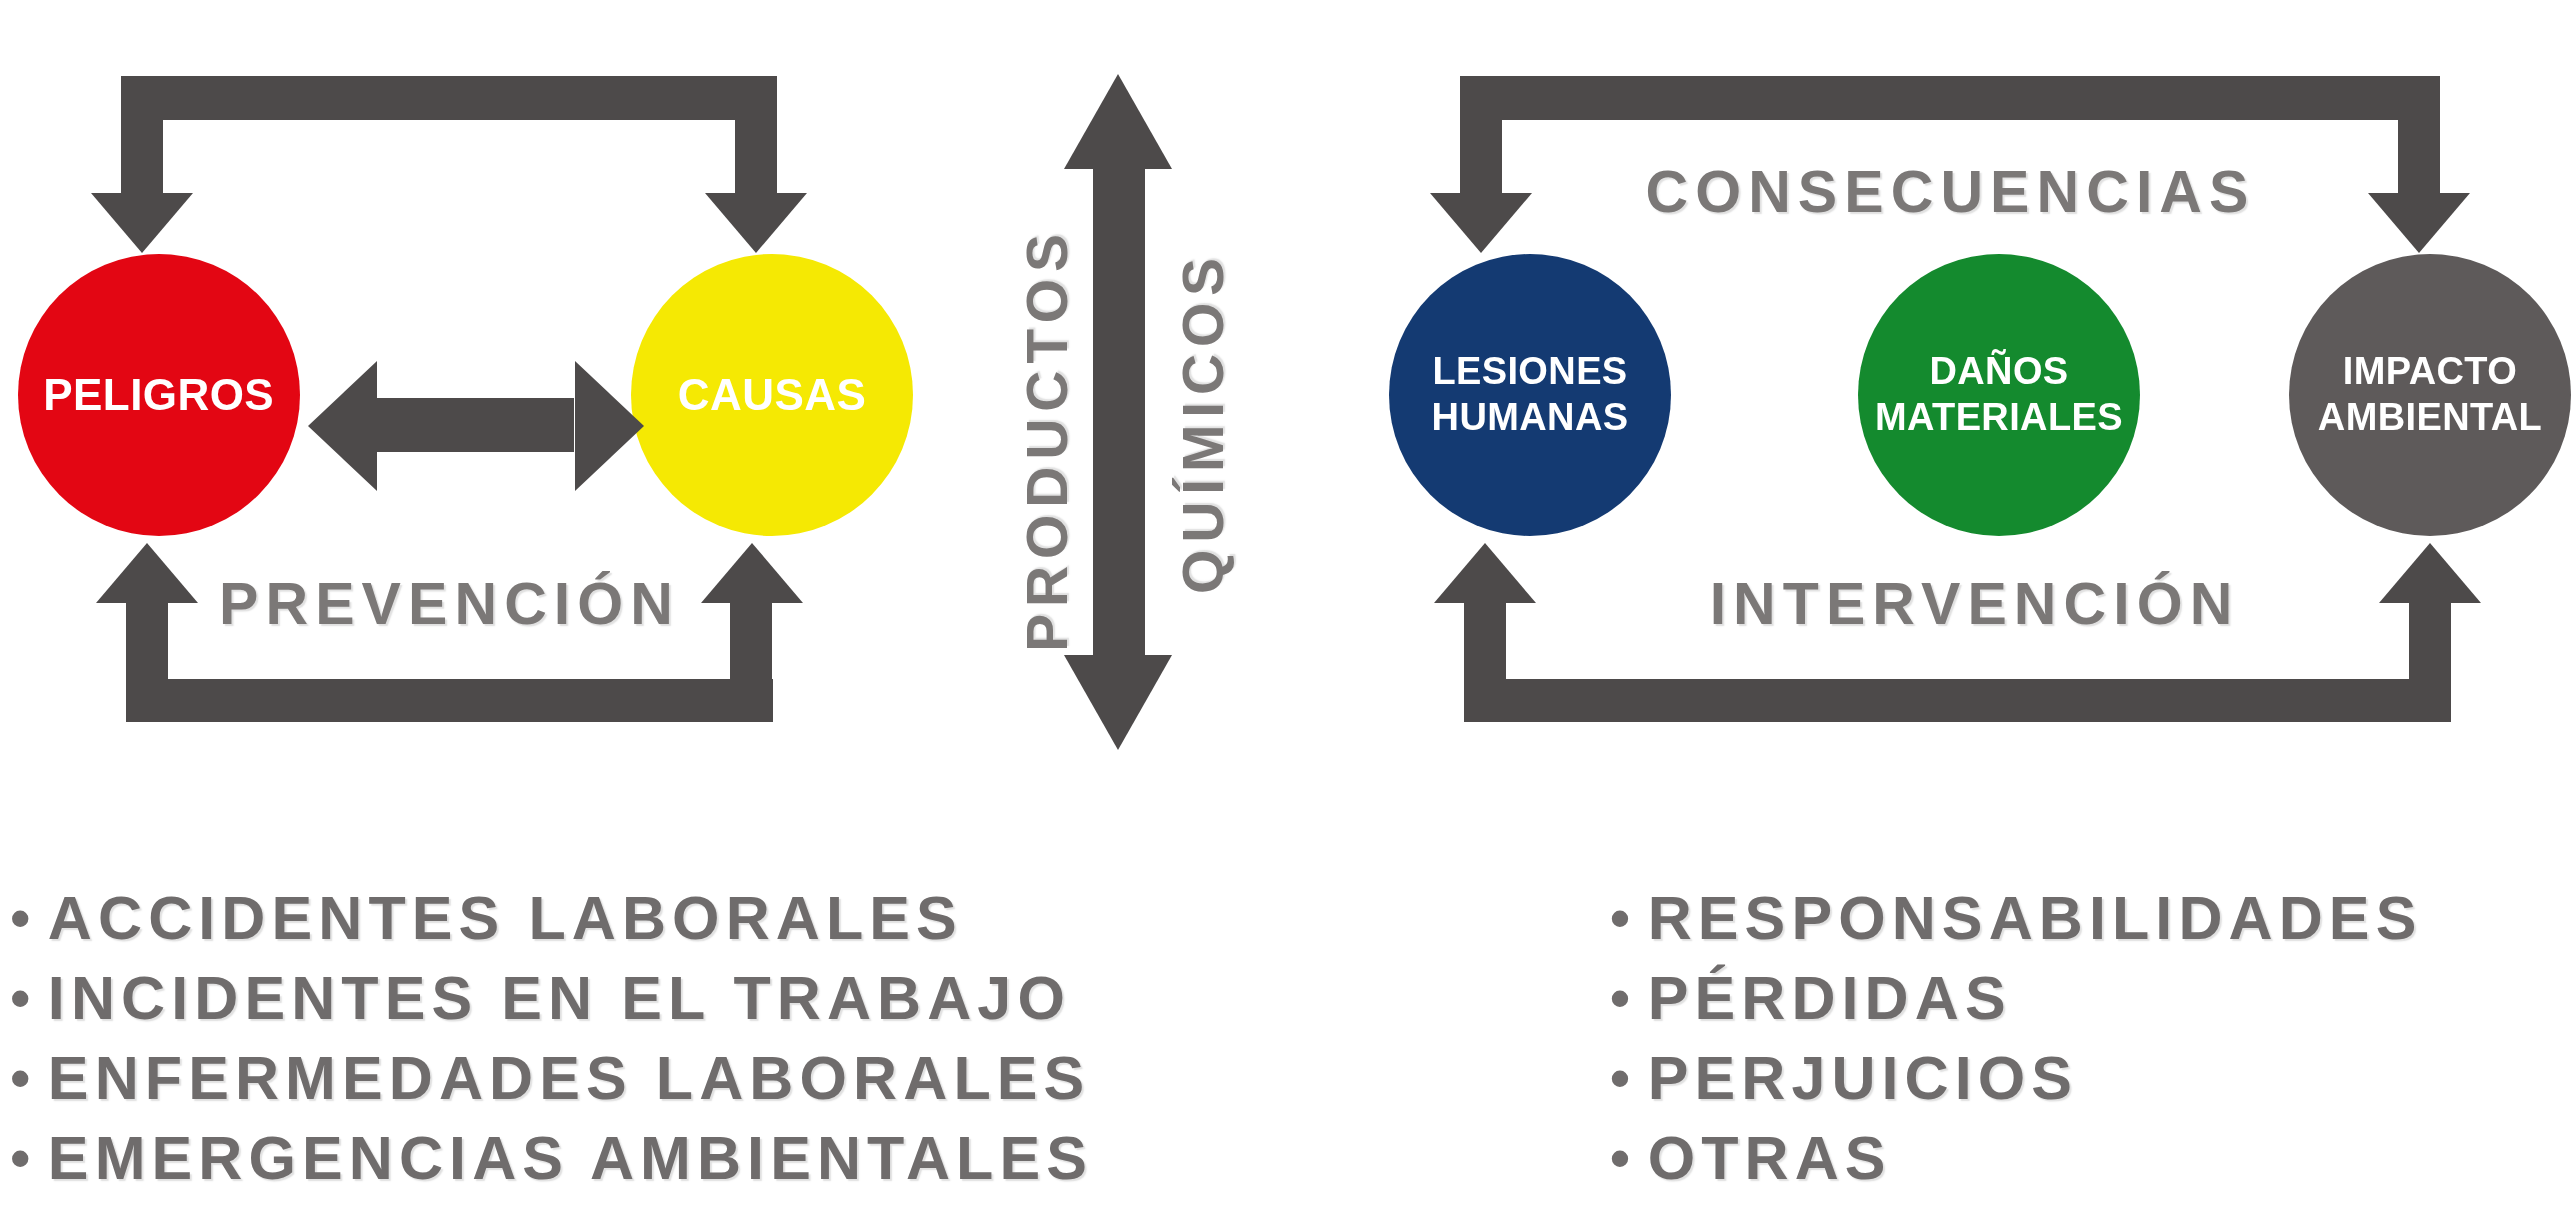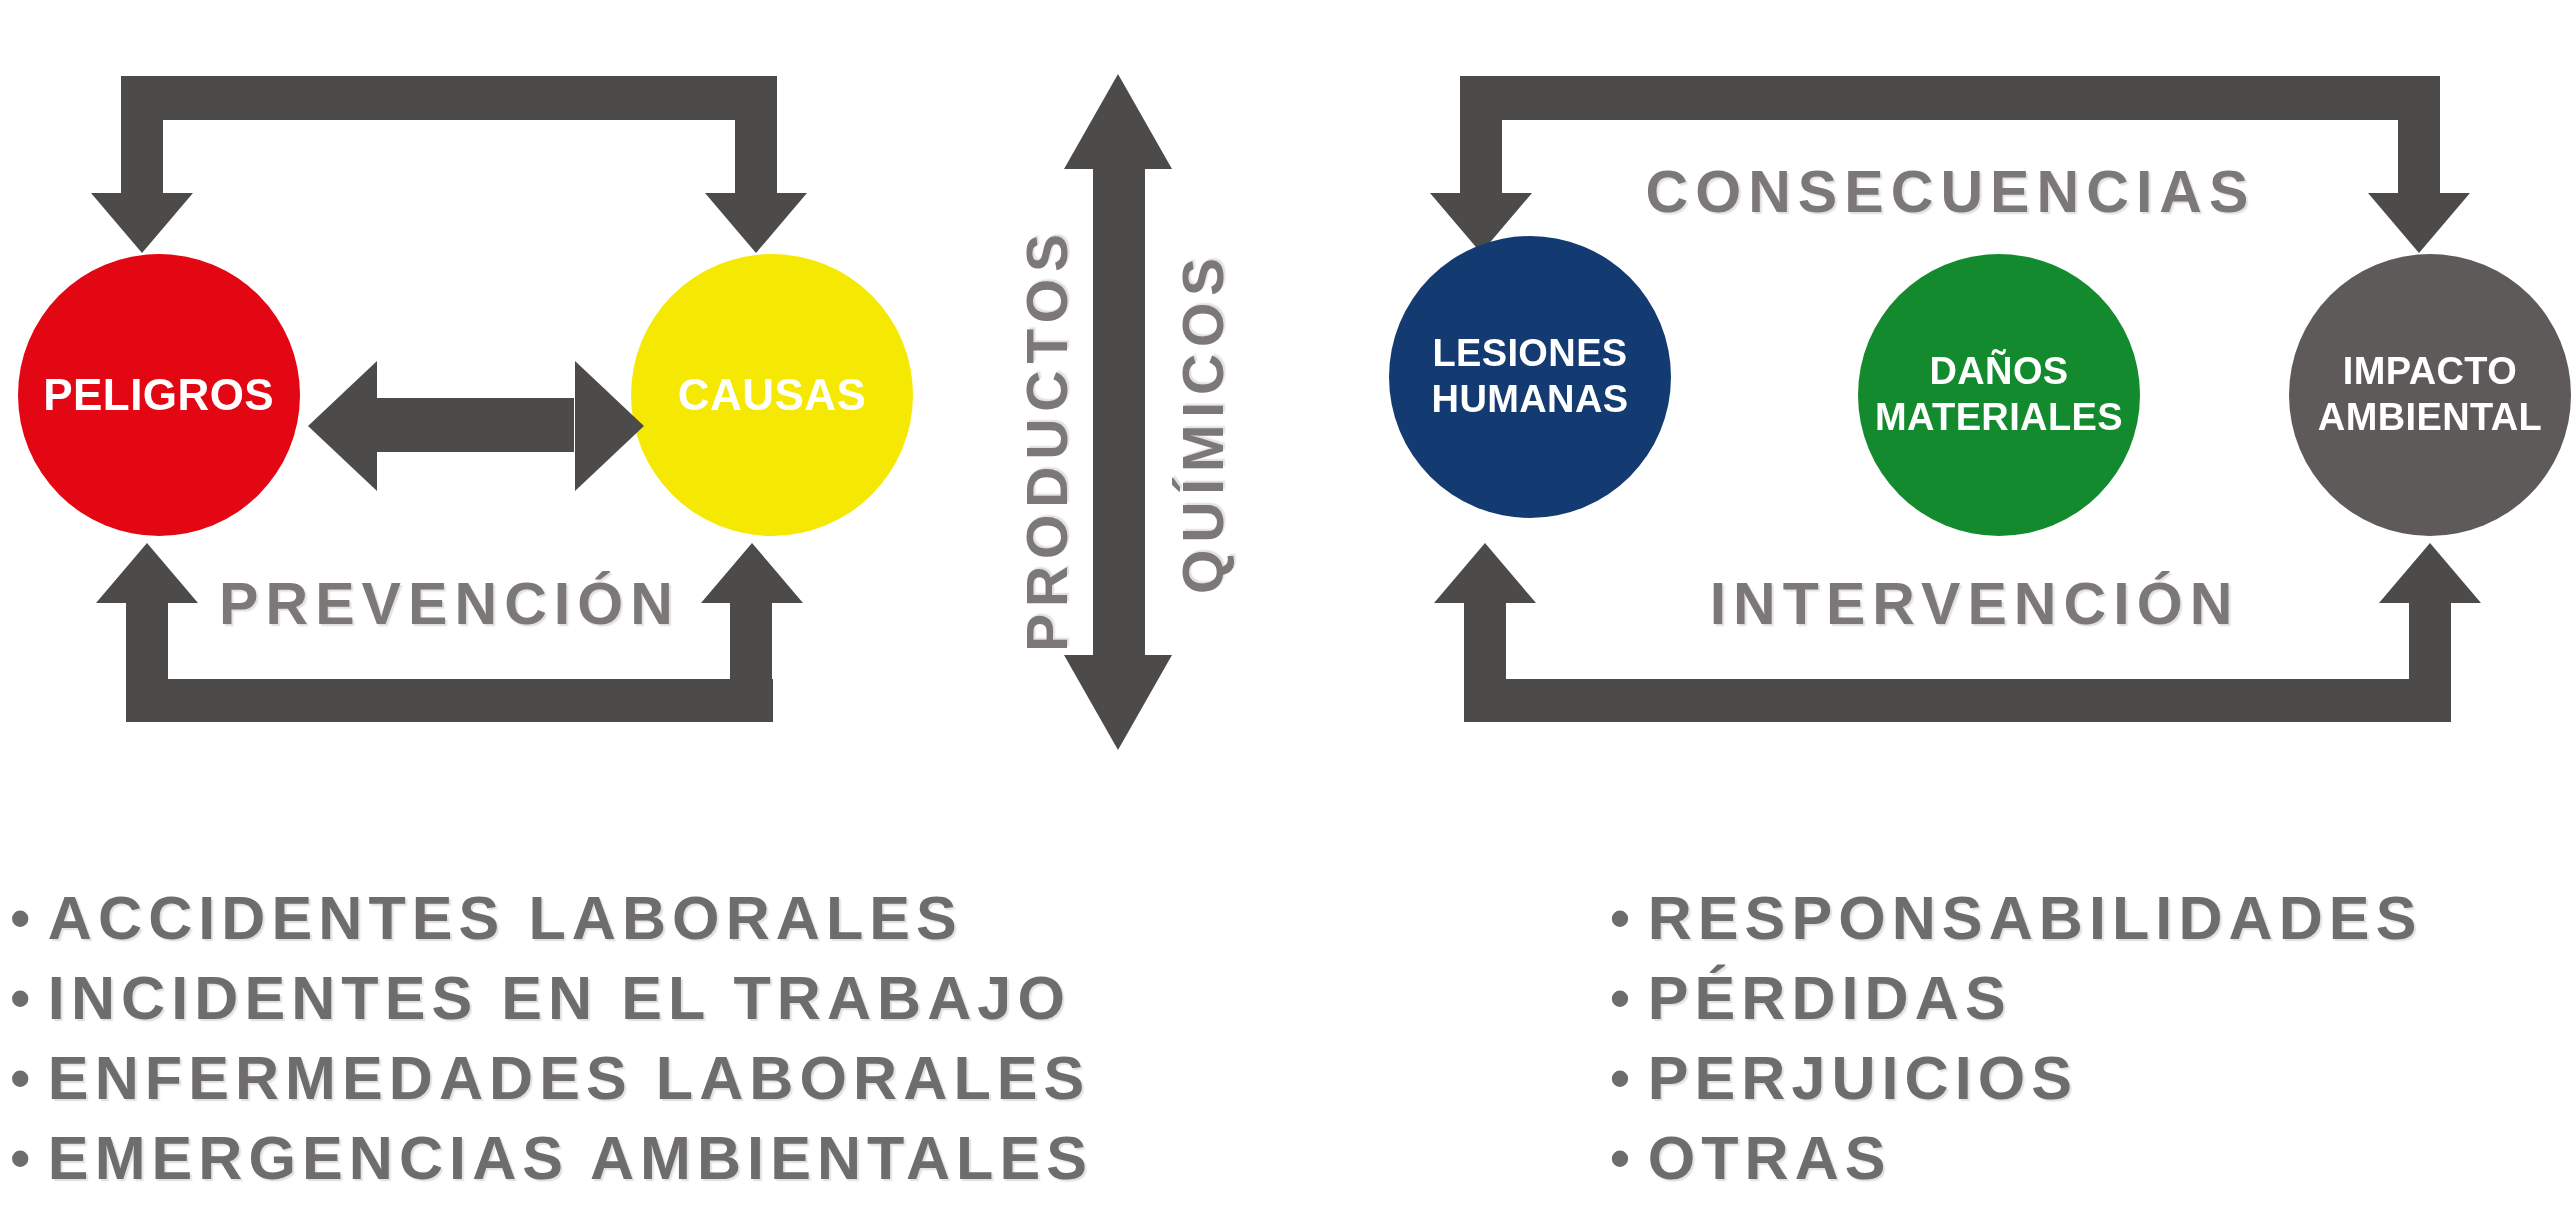--- a/index.html
+++ b/index.html
@@ -75,21 +75,21 @@
   #productos{left:835px;top:408px;}
   #quimicos{left:991px;top:391px;}
   
   #consec-bar{left:1460px;top:76px;width:980px;height:44px;}
   #consec-col-l{left:1460px;top:76px;width:42px;height:117px;}
   #consec-col-r{left:2398px;top:76px;width:42px;height:117px;}
   #consec-ah-l{left:1430px;top:193px;}
   #consec-ah-r{left:2368px;top:193px;}
   #consec-label{left:1542px;top:158px;width:817px;}
   
-  #lesiones{left:1389px;top:236px;background:var(--blue);}
+  #lesiones{left:1389px;top:254px;background:var(--blue);}
   #danos{left:1858px;top:254px;background:var(--green);}
   #impacto{left:2289px;top:254px;background:var(--graycircle);}
   
   #interv-bar{left:1464px;top:679px;width:987px;height:43px;}
   #interv-col-l{left:1464px;top:602px;width:42px;height:119px;}
   #interv-col-r{left:2409px;top:602px;width:42px;height:119px;}
   #interv-ah-l{left:1434px;top:543px;}
   #interv-ah-r{left:2379px;top:543px;}
   #interv-label{left:1549px;top:570px;width:851px;}
   

